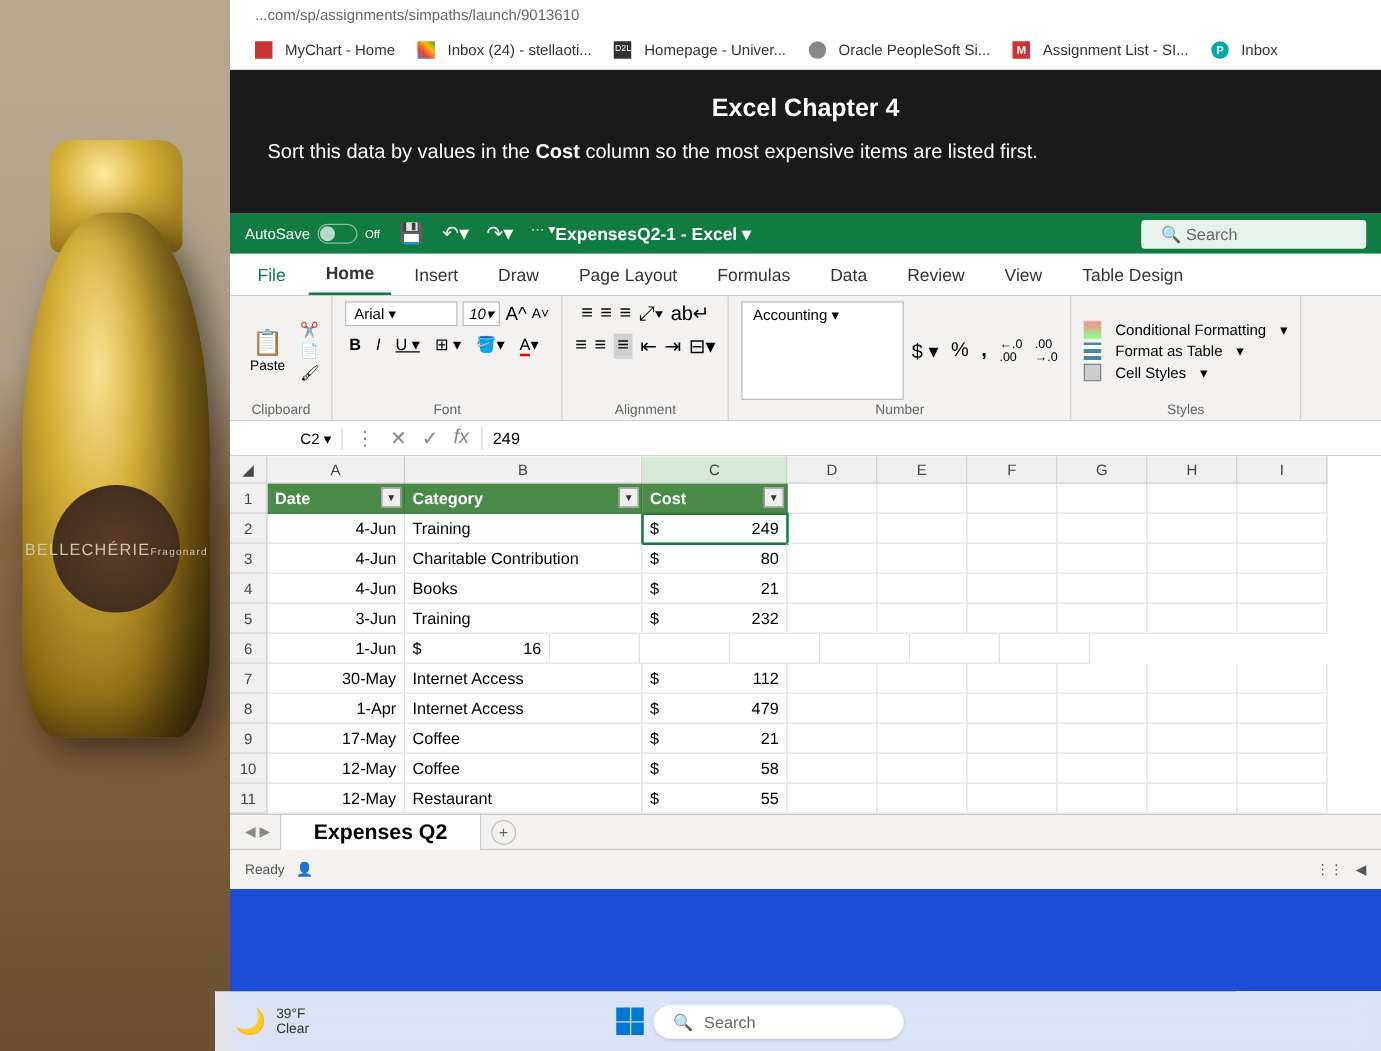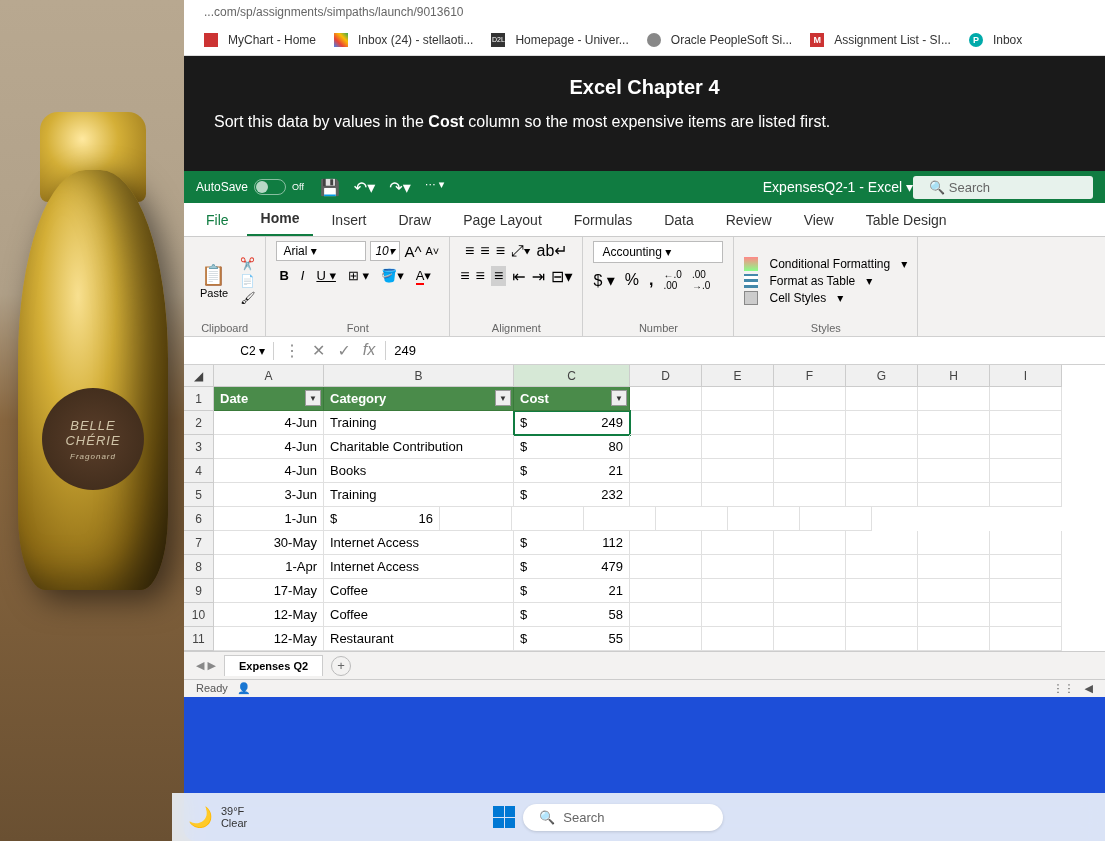--- a/index.html
+++ b/index.html
@@ -2,21 +2,21 @@
 <html><head>
 <meta charset="utf-8">
 <style>
 * { box-sizing: border-box; margin: 0; padding: 0; font-family: 'Segoe UI', Arial, sans-serif; }
 body { width: 1105px; height: 841px; background: #3a3630; overflow: hidden; position: relative; }
 
 
 .photo-bg { position: absolute; inset: 0; background: linear-gradient(180deg, #b8a890 0%, #b0a088 35%, #8a6840 50%, #6a5032 100%); z-index: 0; }
 .bottle { position: absolute; left: 18px; top: 170px; width: 150px; height: 420px; background: radial-gradient(ellipse at 40% 30%, #f8e090 0%, #d4af37 30%, #8b6914 70%, #3a2a0a 100%); border-radius: 45% 45% 18% 18%; z-index: 1; box-shadow: inset -30px -10px 40px rgba(0,0,0,0.4), 10px 10px 30px rgba(0,0,0,0.5); }
 .bottle-cap { position: absolute; left: 40px; top: 112px; width: 106px; height: 90px; background: radial-gradient(ellipse at 40% 30%, #ffe9a0, #d4af37 40%, #8b6914); border-radius: 18px 18px 8px 8px; z-index: 1; }
-.bottle-label { position: absolute; left: 42px; top: 388px; width: 102px; height: 102px; background: radial-gradient(circle, #5a3e2a, #3a2818); border-radius: 50%; z-index: 2; display: flex; flex-direction: column; align-items: center; justify-content: center; color: #d0c4a8; font-family: serif; font-size: 13px; letter-spacing: 1px; font-style: italic; }
+.bottle-label { position: absolute; left: 42px; top: 388px; width: 102px; height: 102px; background: radial-gradient(circle, #5a3e2a, #3a2818); border-radius: 50%; z-index: 2; display: flex; align-items: center; justify-content: center; color: #d0c4a8; font-family: serif; font-size: 13px; letter-spacing: 1px; }
 
 .laptop-frame { position: absolute; left: 172px; top: 0; right: 0; bottom: 0; background: #1d4ed8; z-index: 5; border-radius: 0 0 0 12px; overflow: hidden; margin-left: 12px; }
 
 
 .browser-url { background: #fff; height: 24px; padding: 2px 20px; font-size: 12px; color: #666; display: flex; align-items: center; }
 .bookmarks { background: #fff; height: 32px; padding: 4px 20px; display: flex; gap: 18px; align-items: center; font-size: 12px; color: #333; border-bottom: 1px solid #ddd; }
 .bookmark { display: flex; align-items: center; gap: 10px; white-space: nowrap; }
 .bm-icon { width: 14px; height: 14px; display: inline-block; }
 
 
@@ -25,21 +25,21 @@
 .assign-instr { font-size: 16px; }
 
 
 .excel { background: #fff; }
 .titlebar { background: #107c41; height: 32px; display: flex; align-items: center; padding: 0 12px; color: #fff; }
 .autosave { display: flex; align-items: center; gap: 6px; font-size: 12px; }
 .toggle { width: 32px; height: 16px; border-radius: 8px; border: 1px solid rgba(255,255,255,0.5); display: flex; align-items: center; padding: 1px; }
 .toggle-knob { width: 12px; height: 12px; border-radius: 50%; background: rgba(255,255,255,0.7); }
 .qat { display: flex; gap: 14px; margin-left: 16px; }
 .qat-icon { font-size: 16px; }
-.title-center { flex: 1; text-align: right; font-size: 14px; }
+.title-center { flex: 1; text-align: left; font-size: 14px; font-weight: bold; }
 .searchbox { background: rgba(255,255,255,0.9); color: #666; padding: 4px 16px; border-radius: 3px; width: 180px; font-size: 13px; }
 
 
 .ribbon-tabs { background: #fff; height: 34px; display: flex; align-items: flex-end; padding: 0 8px; gap: 4px; border-bottom: 1px solid #ccc; }
 .rtab { padding: 6px 14px 8px; font-size: 14px; color: #333; cursor: pointer; }
 .rtab.active { font-weight: 600; border-bottom: 2px solid #107c41; }
 .rtab.file { color: #107c41; font-weight: 500; }
 
 
 .ribbon { background: #f3f2f1; height: 100px; display: flex; border-bottom: 1px solid #d0d0d0; }
@@ -83,24 +83,24 @@
 .col-A { width: 110px; justify-content: flex-end; } .hdr-cell.col-A { justify-content: flex-start; }
 .col-B { width: 190px; }
 .col-C { width: 116px; justify-content: flex-end; } .hdr-cell.col-C { justify-content: flex-start; }
 .col-C.sel { outline: 2px solid #107c41; outline-offset: -1px; background: #fff; }
 .col-def { width: 72px; }
 .dollar { float: left; margin-right: auto; }
 
 
 .sheet-tabs { height: 28px; background: #f3f2f1; border-top: 1px solid #ccc; display: flex; align-items: center; padding: 0 12px; gap: 8px; }
 .nav-arrows { color: #888; font-size: 11px; }
-.sheet-tab { background: #fff; border: 1px solid #ccc; border-bottom: none; padding: 4px 14px; font-size: 11px; font-weight: 600; }
+.sheet-tab { background: #fff; border: 1px solid #ccc; border-bottom: none; padding: 4px 26px; font-size: 17px; font-weight: 600; }
 .add-sheet { width: 20px; height: 20px; border: 1px solid #bbb; border-radius: 50%; display: flex; align-items: center; justify-content: center; font-size: 13px; color: #666; }
 
-.statusbar { height: 18px; background: #f3f2f1; border-top: 1px solid #ccc; display: flex; align-items: center; padding: 0 12px; font-size: 11px; color: #555; justify-content: space-between; }
+.statusbar { height: 32px; background: #f3f2f1; border-top: 1px solid #ccc; display: flex; align-items: center; padding: 0 12px; font-size: 11px; color: #555; justify-content: space-between; }
 .sb-right { display: flex; gap: 10px; align-items: center; }
 
 
 .taskbar { position: absolute; bottom: 0; left: 172px; right: 0; height: 48px; background: rgba(240,244,250,0.9); backdrop-filter: blur(10px); display: flex; align-items: center; padding: 0 16px; z-index: 10; }
 .weather { display: flex; align-items: center; gap: 8px; font-size: 11px; color: #333; }
 .moon { font-size: 20px; }
 .tb-center { flex: 1; display: flex; justify-content: center; gap: 8px; align-items: center; }
 .tb-search { background: #fff; border-radius: 20px; padding: 6px 16px; display: flex; align-items: center; gap: 8px; width: 200px; color: #666; font-size: 13px; box-shadow: 0 1px 3px rgba(0,0,0,0.15); }
 .win-icon { width: 22px; height: 22px; display: grid; grid-template: 1fr 1fr / 1fr 1fr; gap: 1px; }
 .win-icon span { background: #0078d4; }
@@ -241,21 +241,21 @@
             <span style="background:#d0d0d0;padding:1px 3px">≡</span>
             <span>⇤</span>
             <span>⇥</span>
             <span>⊟▾</span>
           </div>
         </div>
         <div class="rgroup-label">Alignment</div>
       </div>
 
       <div class="rgroup">
-        <div class="rgroup-body" style="flex-direction:column;gap:6px;align-items:stretch">
+        <div class="rgroup-body" style="gap:6px;align-items:stretch">
           <div class="num-sel"><span>Accounting</span> ▾</div>
           <div class="b-row" style="gap:10px">
             <span>$ ▾</span>
             <span>%</span>
             <span><b>,</b></span>
             <span style="font-size:10px">←.0<br>.00</span>
             <span style="font-size:10px">.00<br>→.0</span>
           </div>
         </div>
         <div class="rgroup-label">Number</div>

